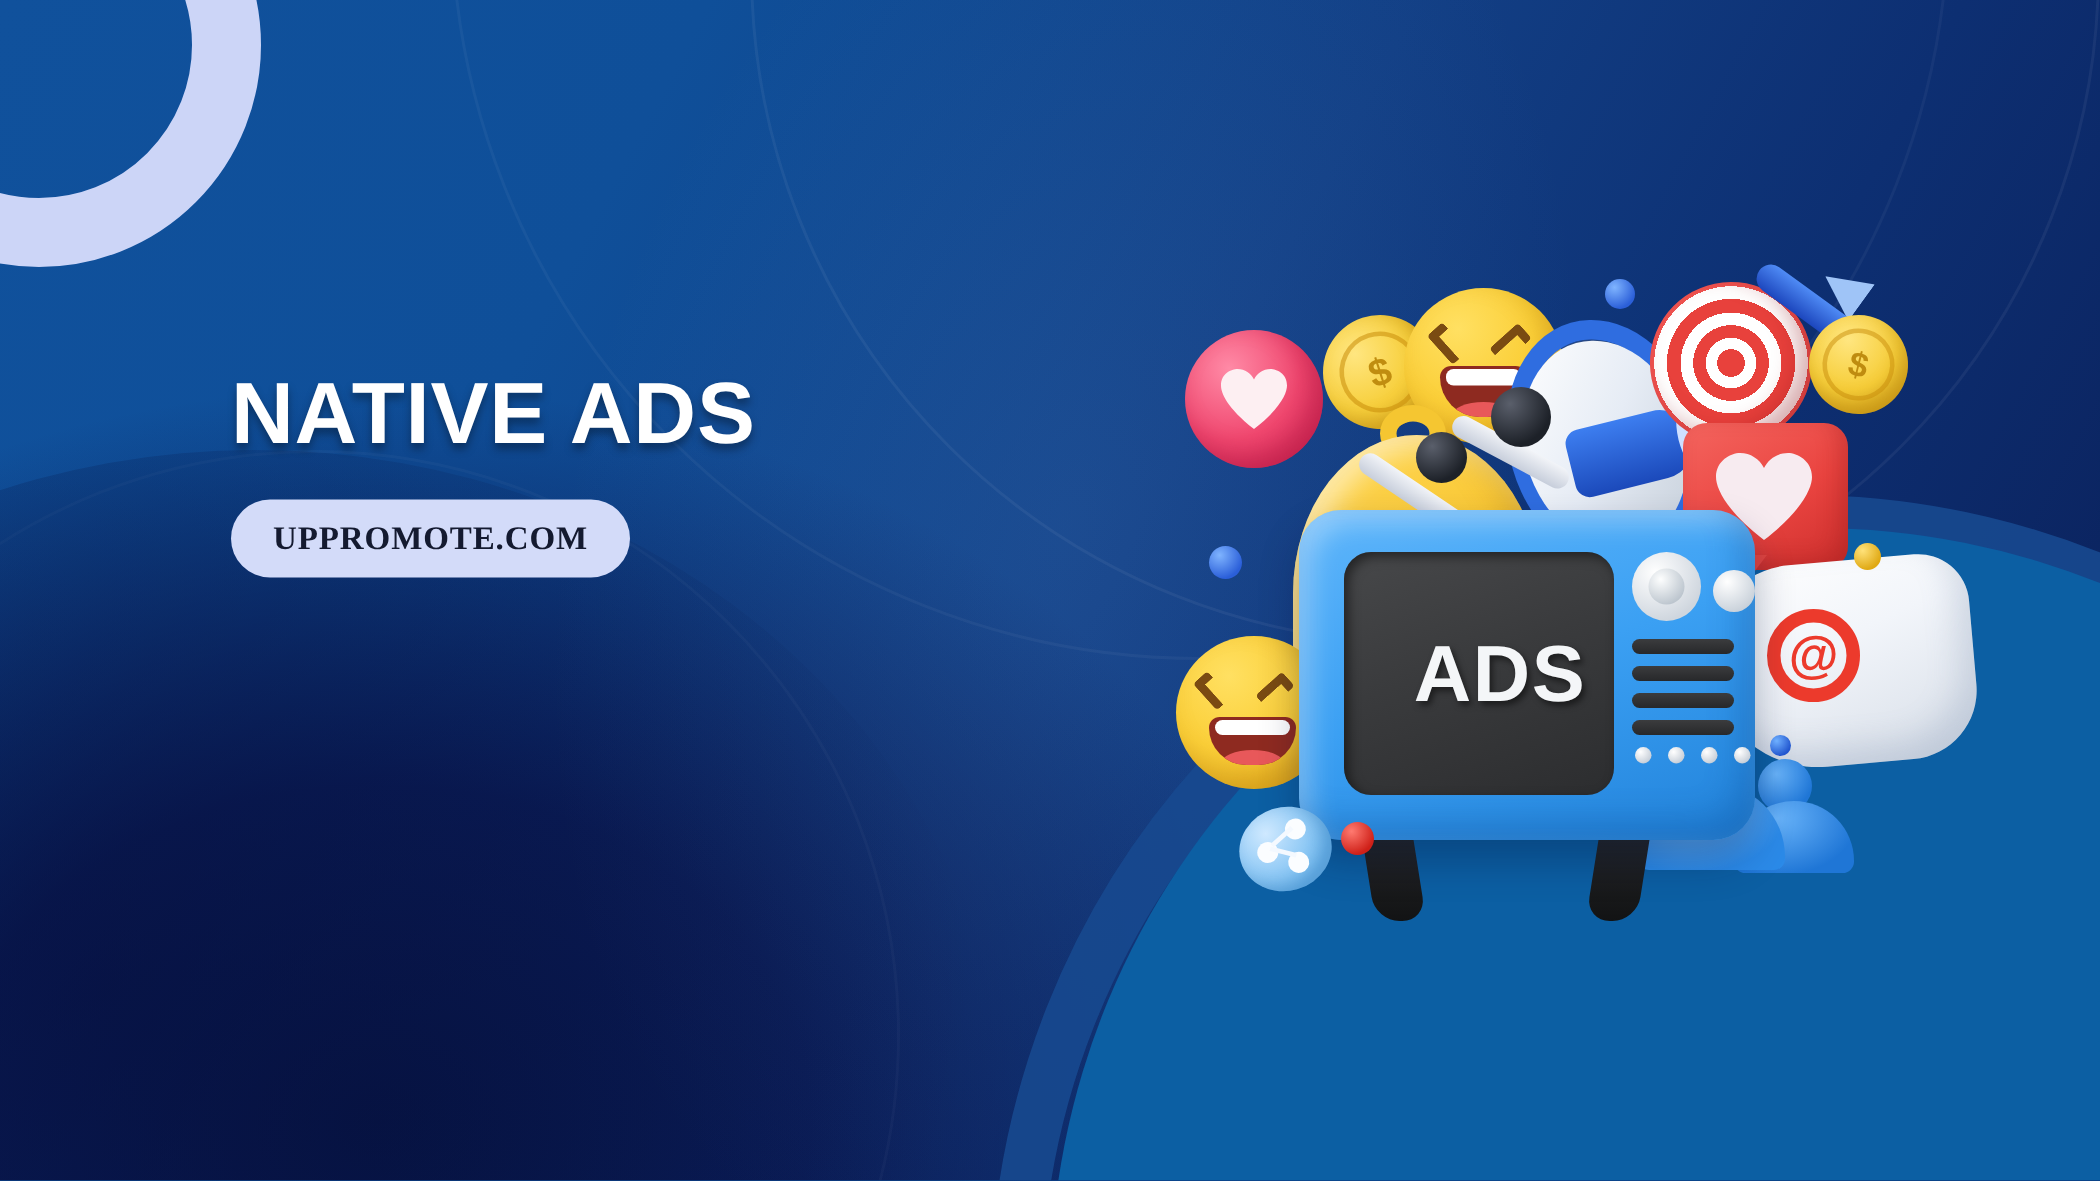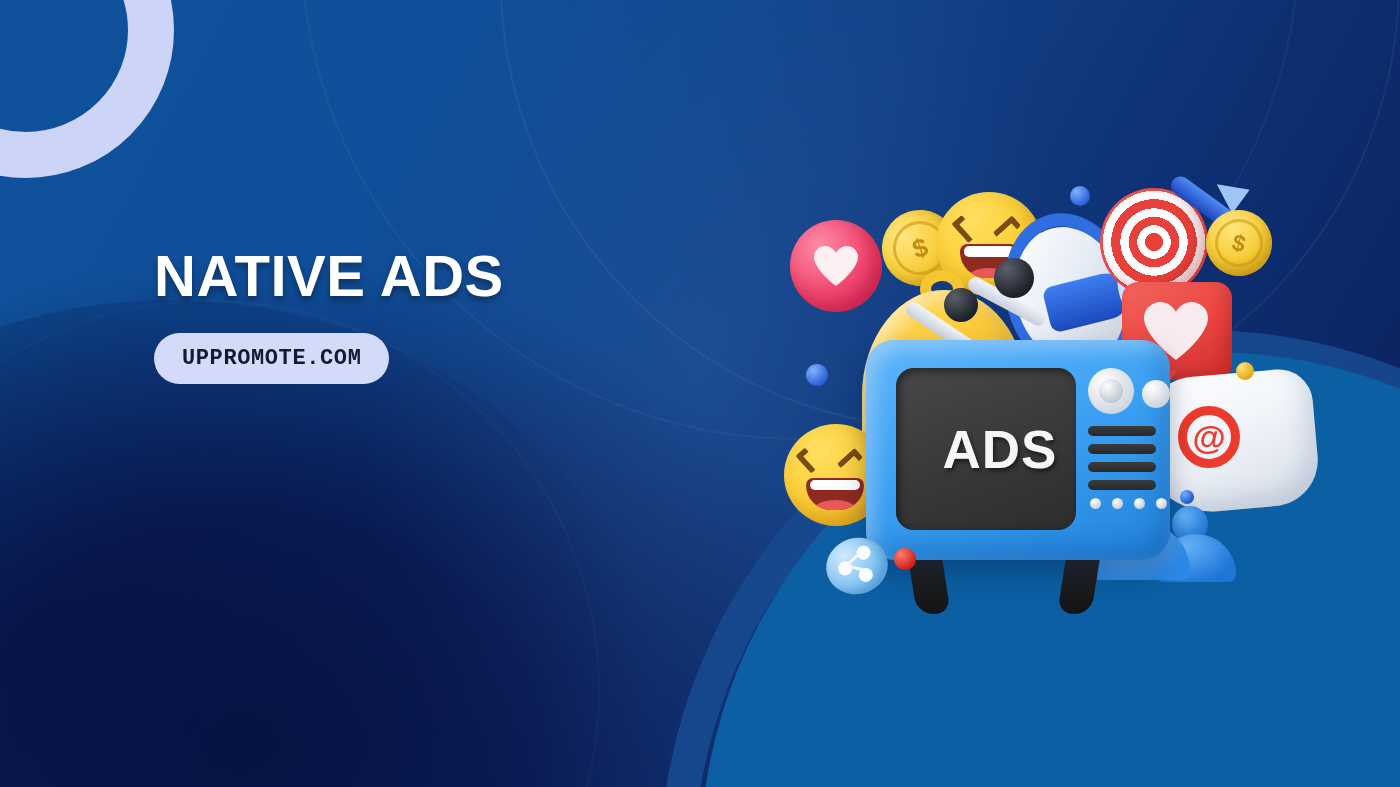--- a/index.html
+++ b/index.html
@@ -106,21 +106,21 @@
   .badge {
     display:inline-block;
     margin-top:24px;
     background:#d3dbf9;
     color:#141a30;
     font-size:22px;
     font-weight:bold;
     letter-spacing:.6px;
     padding:13px 28px 13px 28px;
     border-radius:40px;
-    font-family:Liberation Mono, monospace;
+    font-family:Liberation Serif, serif;
   }
 
   
   .illus { position:absolute; left:770px; top:170px; width:530px; height:440px; }
   .obj { position:absolute; }
 
   
   .bell-body {
     left:92px; top:120px; width:165px; height:175px;
     background:linear-gradient(150deg,#ffd95a 0%,#f9c62f 55%,#e0a615 100%);

